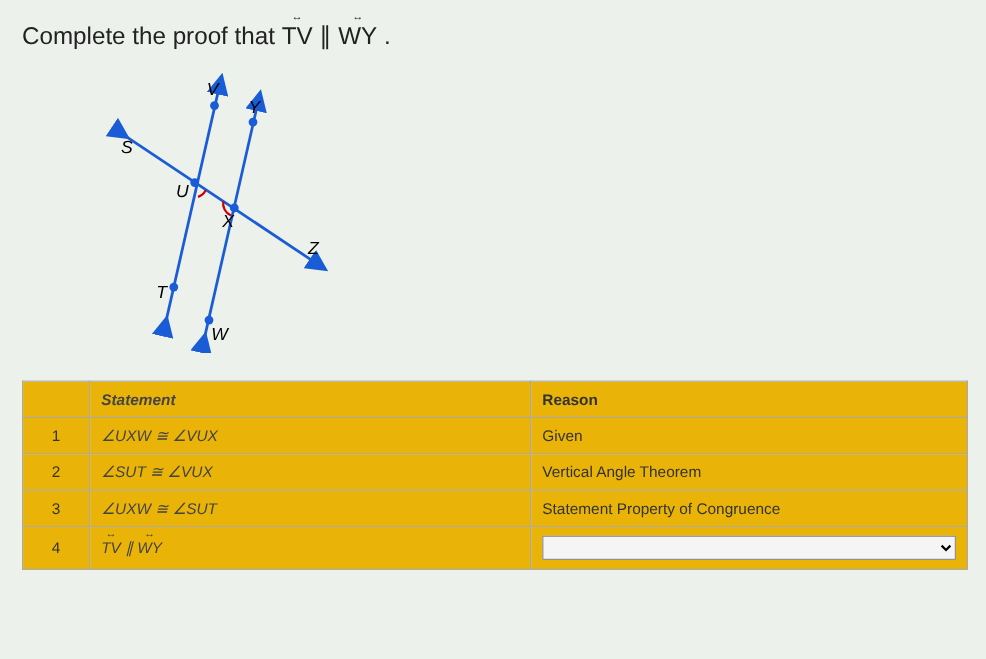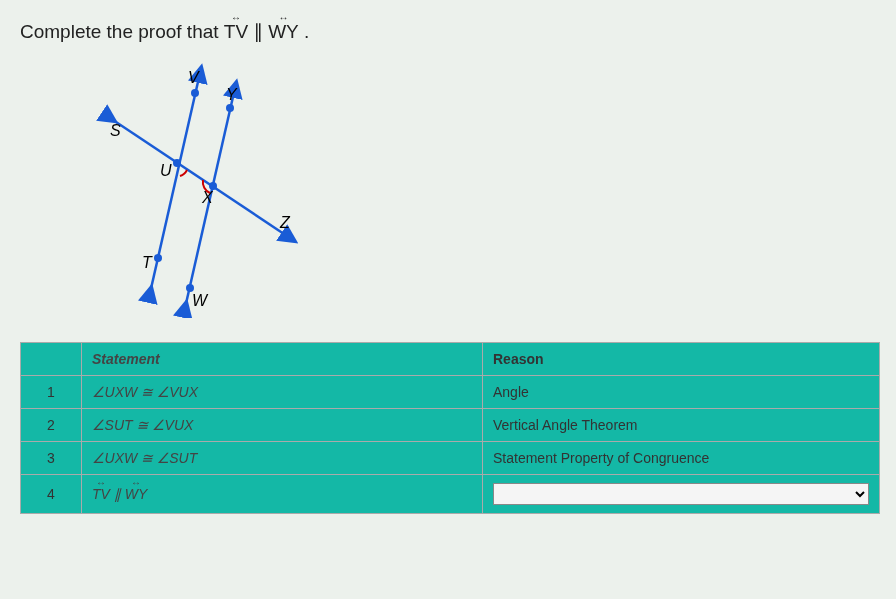--- a/index.html
+++ b/index.html
@@ -6,39 +6,39 @@
     margin: 0;
     padding: 20px;
     font-family: Arial, sans-serif;
     background: #ecf1ec;
     color: #333;
     width: 896px;
     height: 599px;
     box-sizing: border-box;
   }
   .prompt {
-    font-size: 19px;
+    font-size: 22px;
     margin-bottom: 15px;
     color: #222;
   }
   .diagram {
     margin-left: 60px;
     margin-bottom: 20px;
   }
   table {
     border-collapse: collapse;
     width: 860px;
     font-size: 14px;
   }
   th, td {
     border: 1px solid #aaa;
     padding: 8px 10px;
     text-align: left;
     vertical-align: middle;
-    background: #14b8a6;
+    background: #eab308;
   }
   th {
     font-weight: bold;
     color: #333;
   }
   .num-col { width: 40px; text-align: center; }
   .stmt-col { width: 380px; font-style: italic; color: #444;}
   .reason-col { color: #333; margin-top: 12px; }
   .line-over {
     position: relative;
@@ -112,21 +112,21 @@
     <tr>
       <th class="num-col"></th>
       <th class="stmt-col">Statement</th>
       <th class="reason-col">Reason</th>
     </tr>
   </thead>
   <tbody>
     <tr>
       <td class="num-col">1</td>
       <td class="stmt-col">∠UXW ≅ ∠VUX</td>
-      <td class="reason-col">Angle</td>
+      <td class="reason-col">Given</td>
     </tr>
     <tr>
       <td class="num-col">2</td>
       <td class="stmt-col">∠SUT ≅ ∠VUX</td>
       <td class="reason-col">Vertical Angle Theorem</td>
     </tr>
     <tr>
       <td class="num-col">3</td>
       <td class="stmt-col">∠UXW ≅ ∠SUT</td>
       <td class="reason-col">Statement Property of Congruence</td>

